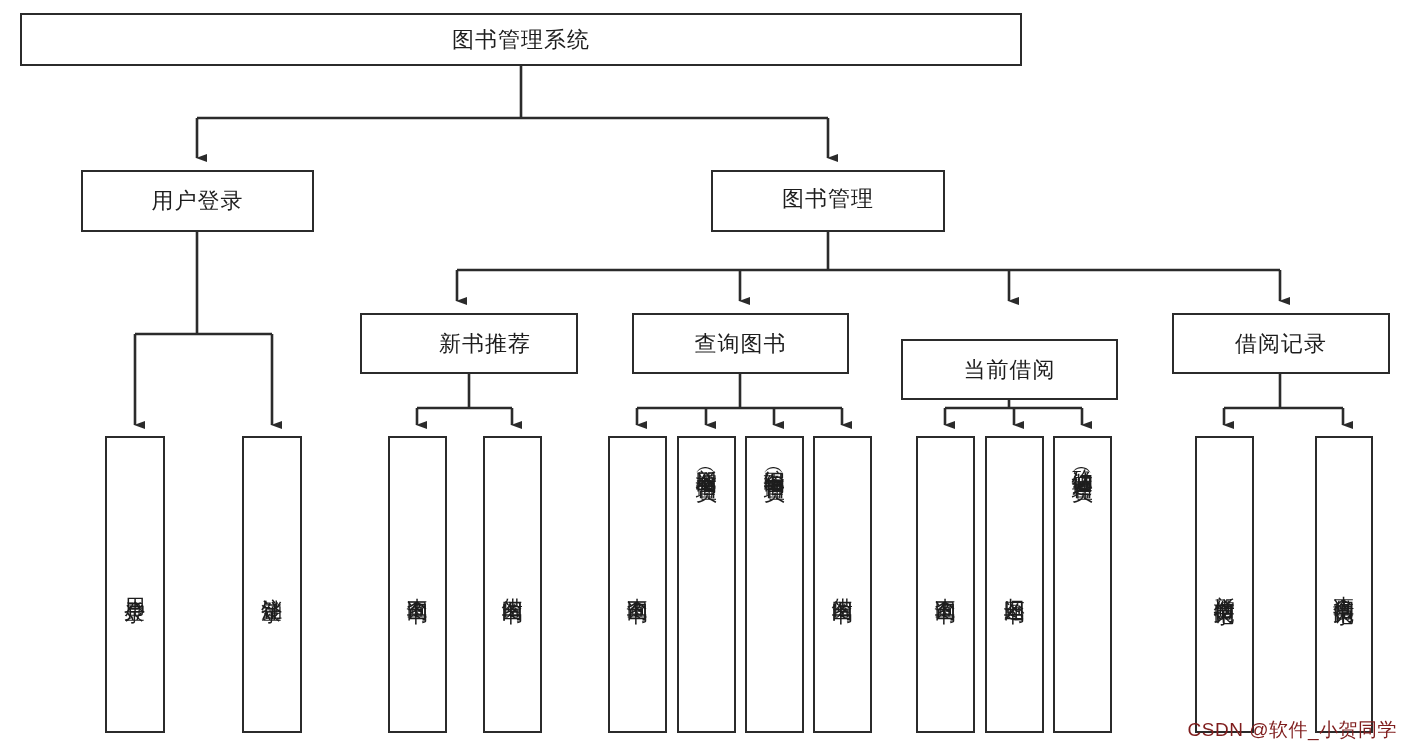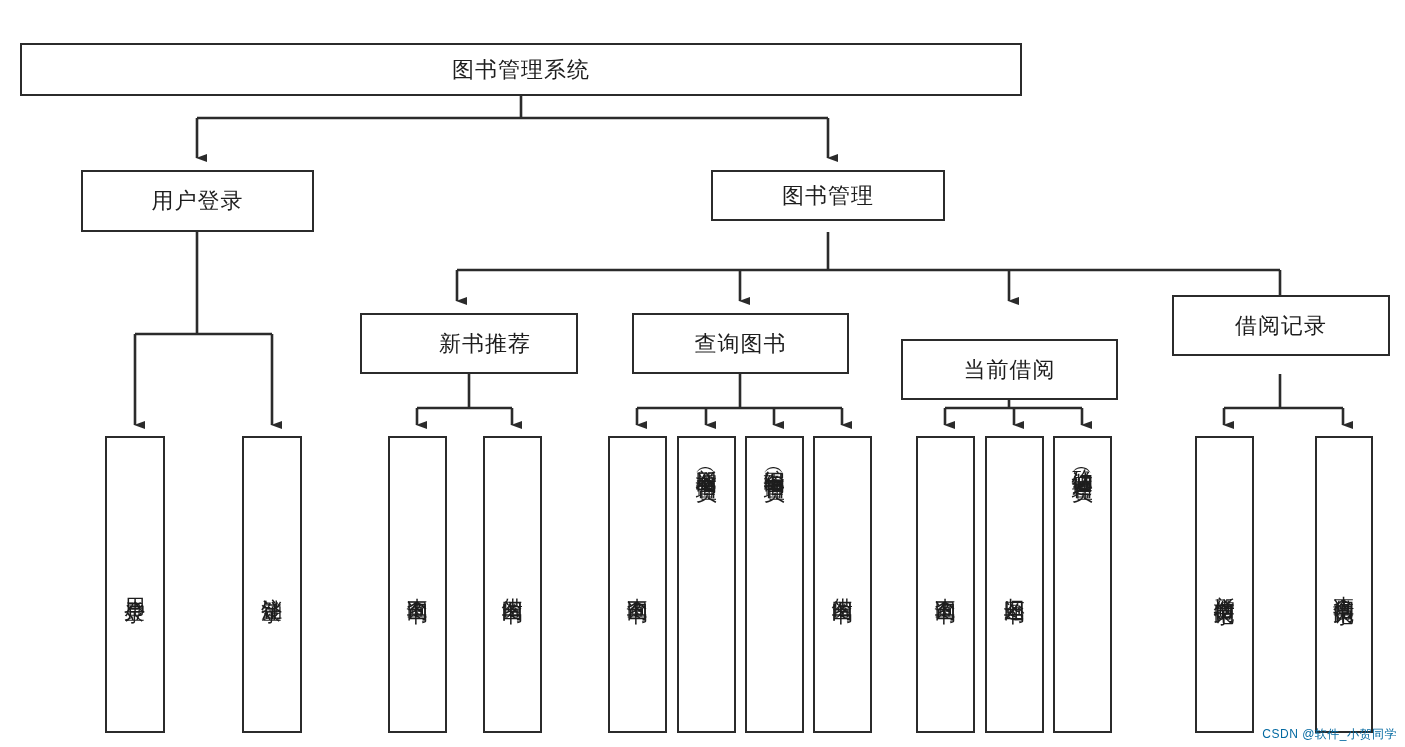--- a/index.html
+++ b/index.html
@@ -1,28 +1,28 @@
 <!DOCTYPE html>
 <html><head>
 <meta charset="utf-8">
 <style>
   html,body{margin:0;padding:0;background:#ffffff;}
   body{font-family:"Liberation Sans","DejaVu Sans",sans-serif;}
   #stage{position:relative;width:1405px;height:747px;background:#ffffff;overflow:hidden;}
   svg#wires{position:absolute;left:0;top:0;width:1405px;height:747px;}
   .node{position:absolute;box-sizing:border-box;background:#ffffff;
         border:2.5px solid #2b2b2b;display:flex;align-items:center;justify-content:center;}
-  .node.root{border-width:2.5px;margin-top:30px;}
+  .node.root{border-width:2.5px;}
   .label-h{font-size:22px;color:#1d1d1d;letter-spacing:1px;white-space:nowrap;line-height:1;}
   .label-v{font-size:21px;color:#1d1d1d;line-height:1.12;
            writing-mode:vertical-rl;text-orientation:upright;white-space:nowrap;
            letter-spacing:2px;}
   .leaf{align-items:flex-start;justify-content:center;padding-top:14px;}
   .leaf.mid{align-items:center;padding-top:0;}
-  #watermark{position:absolute;right:8px;bottom:4px;font-size:12px;color:#0369a1;
+  #watermark{position:absolute;right:8px;bottom:4px;font-size:19px;color:#7f1d1d;
              white-space:nowrap;letter-spacing:.5px;}
 </style>
 </head>
 <body>
 
 <div id="stage">
 
   <svg id="wires" viewBox="0 0 1405 747" xmlns="http://www.w3.org/2000/svg">
     <defs>
       <marker id="ah" markerWidth="10" markerHeight="11" refX="4" refY="10" orient="auto" markerUnits="userSpaceOnUse">
@@ -73,34 +73,34 @@
     </g>
   </svg>
 
   <div class="node root" style="left:20px;top:13px;width:1002px;height:53px;">
     <span class="label-h">图书管理系统</span>
   </div>
 
   <div class="node" style="left:81px;top:170px;width:233px;height:62px;">
     <span class="label-h">用户登录</span>
   </div>
-  <div class="node" style="left:711px;top:170px;width:234px;height:51px;">
+  <div class="node" style="left:711px;top:170px;width:234px;height:62px;font-family:Liberation Mono, monospace;">
     <span class="label-h">图书管理</span>
   </div>
 
   <div class="node" style="left:360px;top:313px;width:218px;height:61px;padding-left:32px;">
     <span class="label-h">新书推荐</span>
   </div>
   <div class="node" style="left:632px;top:313px;width:217px;height:61px;">
     <span class="label-h">查询图书</span>
   </div>
   <div class="node" style="left:901px;top:313px;width:217px;height:61px;margin-top:26px;">
     <span class="label-h">当前借阅</span>
   </div>
-  <div class="node" style="left:1172px;top:295px;width:218px;height:61px;">
+  <div class="node" style="left:1172px;top:313px;width:218px;height:61px;">
     <span class="label-h">借阅记录</span>
   </div>
 
   <div class="node leaf mid" style="left:105px;top:436px;width:60px;height:297px;">
     <span class="label-v">用户登录</span>
   </div>
   <div class="node leaf mid" style="left:242px;top:436px;width:60px;height:297px;">
     <span class="label-v">注销登录</span>
   </div>
 

